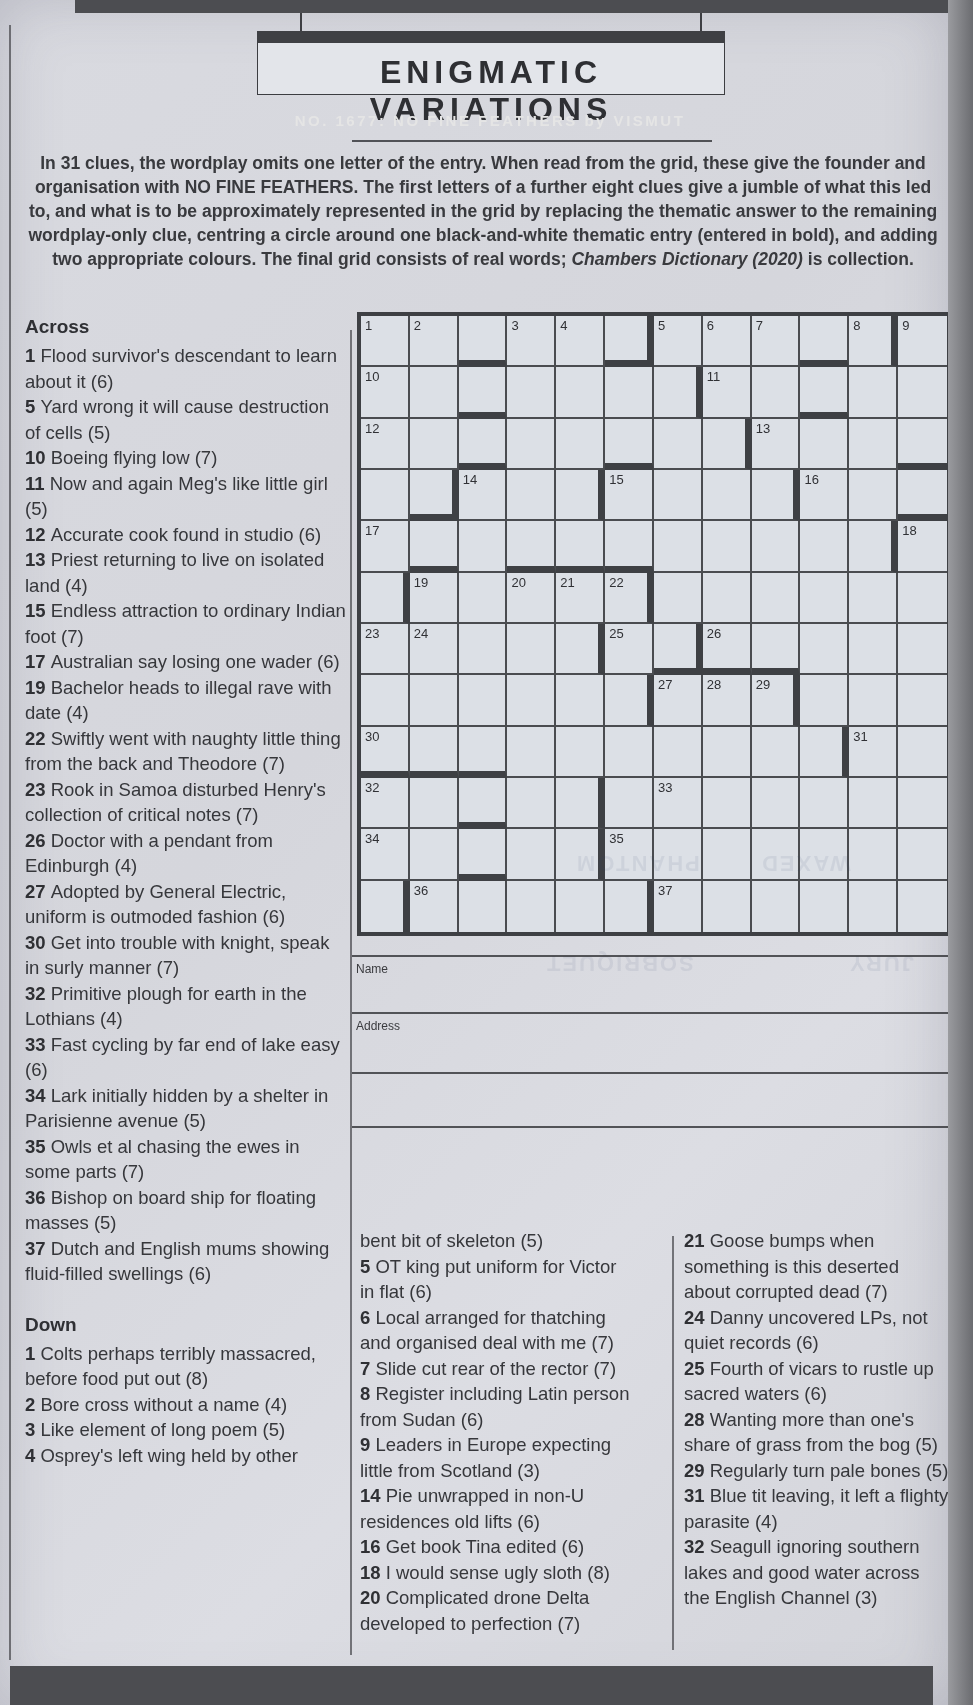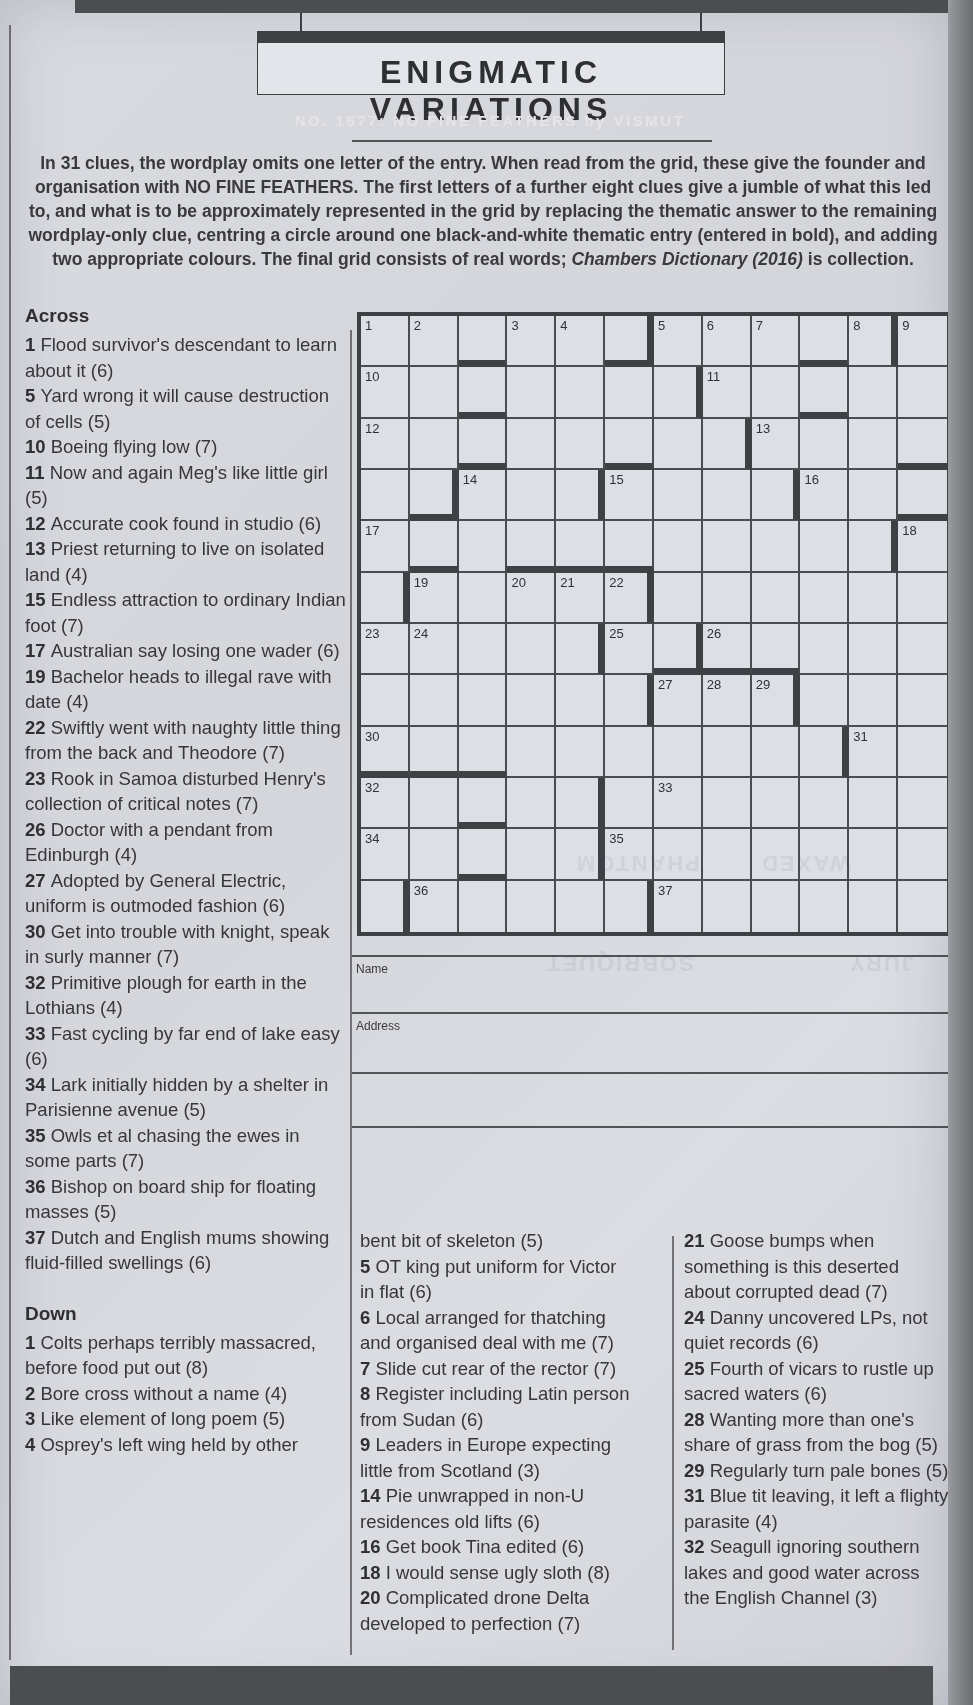--- a/index.html
+++ b/index.html
@@ -26,21 +26,21 @@
       font-size:15px;font-weight:bold;letter-spacing:2.5px;color:#e5e5e5;padding-left:16px;}
   #subtitle-rule{left:352px;top:140px;width:360px;}
   #preamble{position:absolute;left:24px;top:151px;width:918px;text-align:center;
       font-size:17.5px;line-height:24px;font-weight:600;color:#393a3e;}
 
   
   .clue-col{position:absolute;color:#36373b;font-size:18.5px;line-height:25.5px;}
   .clue-col h3{margin:0 0 3px 0;font-size:19px;line-height:26px;color:#2f3034;}
   .clue{margin:0;}
   .clue b{font-weight:bold;color:#2f3034;}
-  #col-left{left:25px;top:303px;width:323px;}
+  #col-left{left:25px;top:314px;width:323px;}
   #col-mid{left:360px;top:1228px;width:272px;}
   #col-right{left:684px;top:1228px;width:266px;}
   .gap{height:25px;}
 
   
   #grid{position:absolute;left:357px;top:312px;width:594px;height:624px;
         box-sizing:border-box;border:4px solid #3e4044;background:#4a4c50;
         display:grid;grid-template-columns:repeat(12,1fr);grid-template-rows:repeat(12,1fr);}
   .cell{position:relative;background:#dce0e6;box-sizing:border-box;
         border-right:2.5px solid #4a4c50;border-bottom:2.5px solid #4a4c50;}
@@ -72,21 +72,21 @@
 
   <div id="title-box">
     <div class="strip"></div>
     <div class="t">ENIGMATIC VARIATIONS</div>
   </div>
   <div id="subtitle">NO. 1677: NO FINE FEATHERS by VISMUT</div>
   <div class="hrule" id="subtitle-rule"></div>
 
   <div id="preamble">
     <span>In 31 clues, the wordplay omits one letter of the entry. When read from the grid, these give the founder and organisation with NO FINE FEATHERS. The first letters of a further eight clues give a jumble of what this led to, and what is to be approximately represented in the grid by replacing the thematic answer to the remaining wordplay-only clue, centring a circle around one black-and-white thematic entry (entered in bold), and adding two appropriate colours. The final grid consists of real words;</span>
-    <i>Chambers Dictionary (2016)</i><span> is collection.</span>
+    <i>Chambers Dictionary (2020)</i><span> is collection.</span>
   </div>
 
   <div class="vrule" style="left:350px;top:330px;height:1325px;"></div>
   <div class="vrule" style="left:672px;top:1236px;height:414px;"></div>
 
   <div id="col-left" class="clue-col">
       <h3>Across</h3>
       <div class="clue"><b>1 </b>Flood survivor's descendant to learn about it (6)</div>
       <div class="clue"><b>5 </b>Yard wrong it will cause destruction of cells (5)</div>
       <div class="clue"><b>10 </b>Boeing flying low (7)</div>

